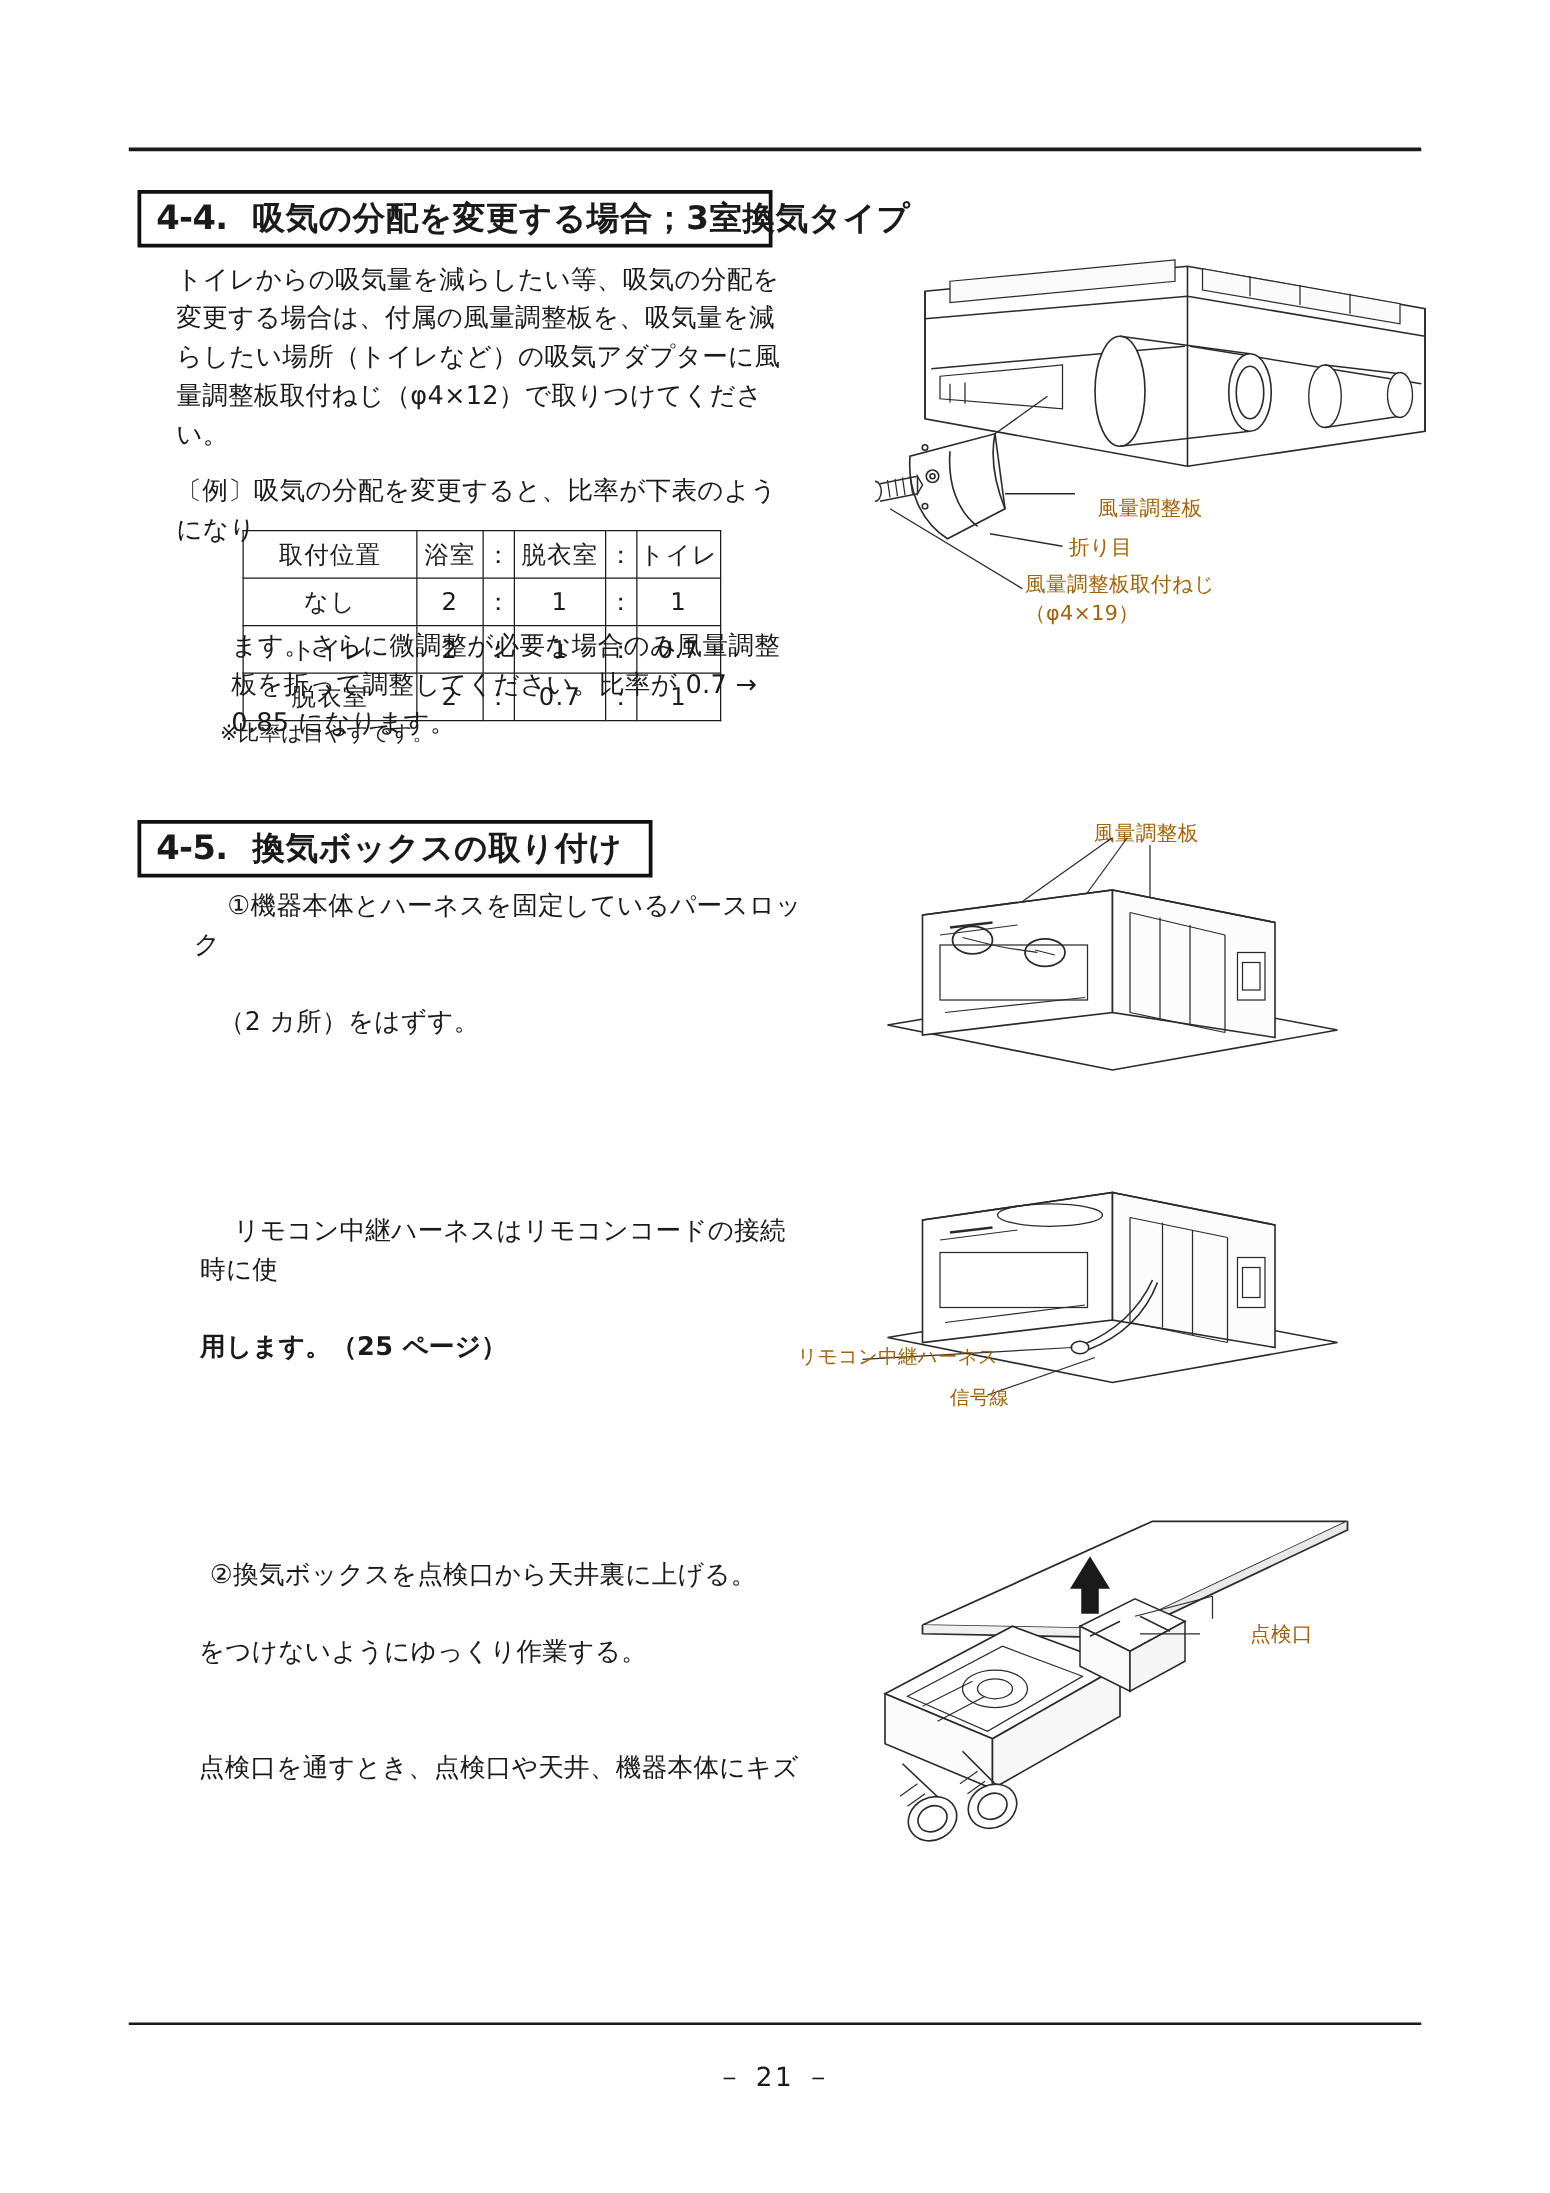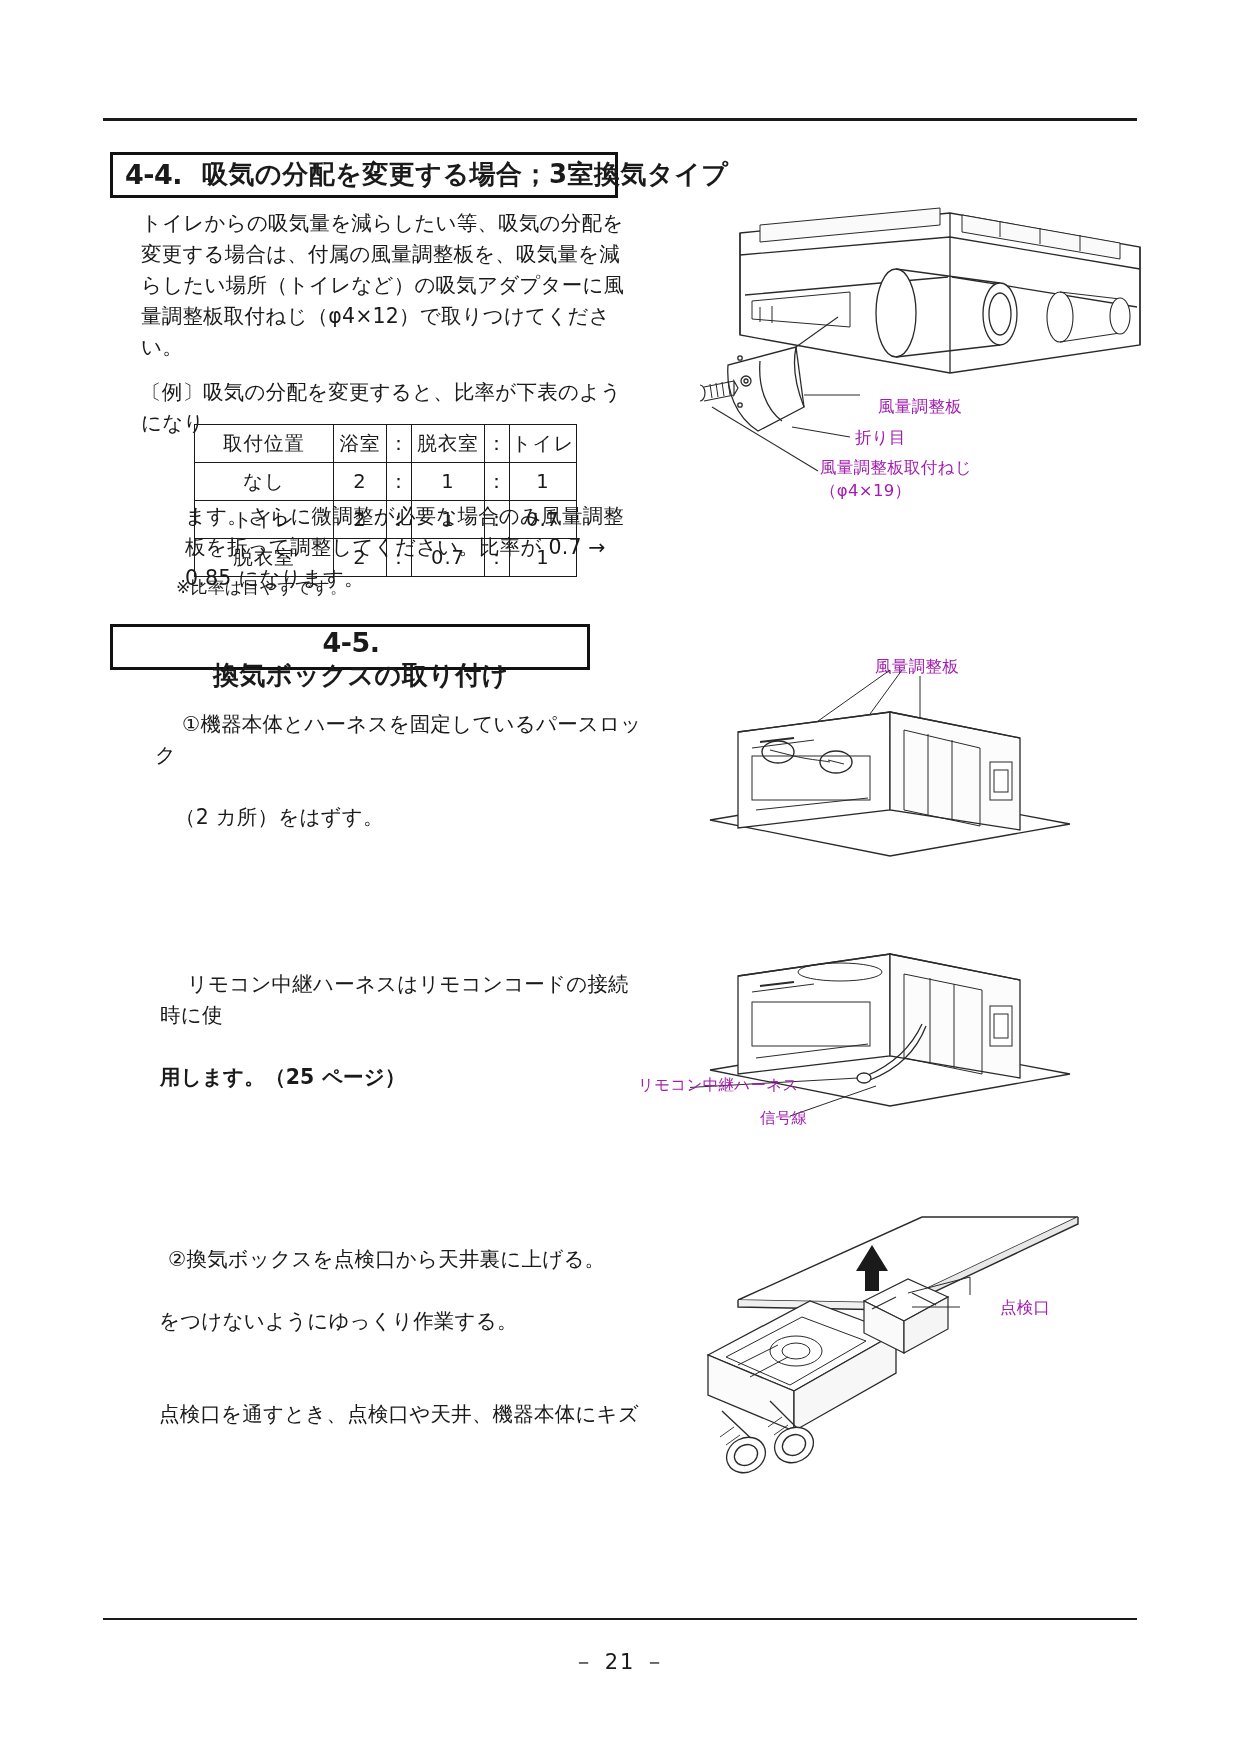--- a/index.html
+++ b/index.html
@@ -54,21 +54,21 @@
     white-space: nowrap;
   }
   .sec-head .ttl {
     font-weight: bold;
     font-size: 26px;
     margin-left: 20px;
     white-space: nowrap;
     letter-spacing: 0.5px;
   }
   #sec44 { left: 110px; top: 152px; width: 508px; height: 46px; }
-  #sec45 { left: 110px; top: 624px; width: 480px; height: 46px; flex-direction: column; }
+  #sec45 { left: 110px; top: 656px; width: 412px; height: 46px; }
 
   
   .para {
     position: absolute;
     font-size: 20.5px;
     line-height: 31px;
     letter-spacing: 0.2px;
     color: #1a1a1a;
     white-space: pre-wrap;
   }
@@ -112,21 +112,21 @@
 
   
   .fig {
     position: absolute;
   }
   .fig svg { display: block; }
   .lbl {
     position: absolute;
     font-size: 16.5px;
     white-space: nowrap;
-    color: #a21caf;
+    color: #a16207;
     letter-spacing: 0.3px;
   }
   .lbl.sm { font-size: 15.5px; }
 
   
   .pagenum {
     position: absolute;
     left: 0;
     top: 1648px;
     width: 1240px;

